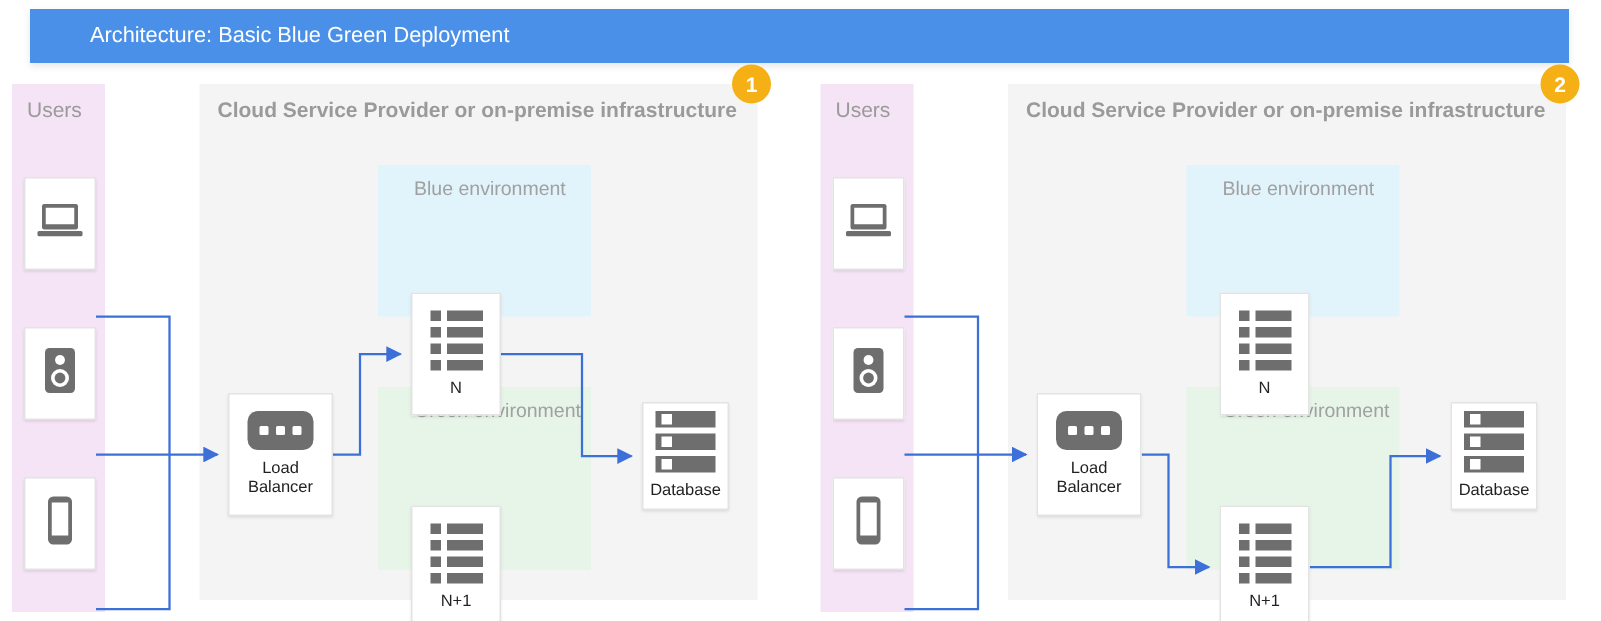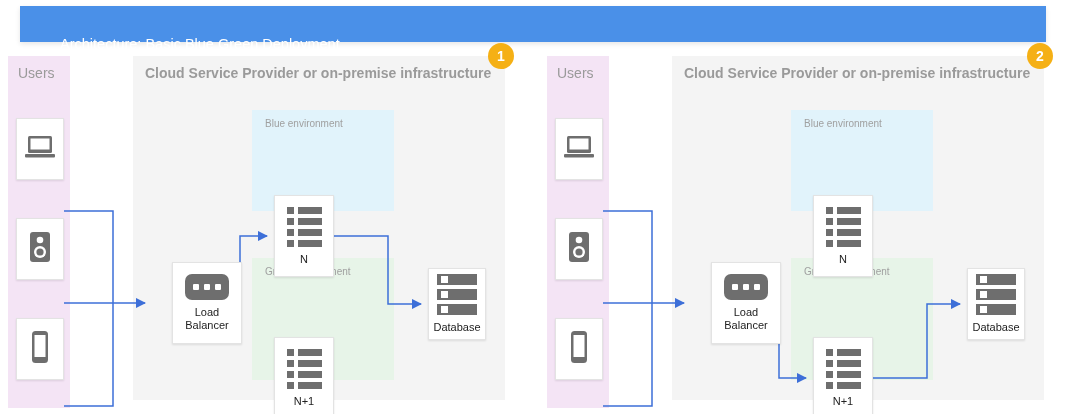--- a/index.html
+++ b/index.html
@@ -28,21 +28,20 @@
   }
   .title-bar .title-text {
     position: absolute;
     left: 40px;
     top: 0;
     height: 36px;
     line-height: 36px;
     color: #ffffff;
     font-size: 14.5px;
     white-space: nowrap;
-    margin-top: 20px;
   }
 
   
   .panel {
     position: absolute;
     top: 56px;
     height: 352px;
   }
   .panel-1 { left: 0px;   width: 528px; }
   .panel-2 { left: 539px; width: 528px; }
@@ -99,22 +98,22 @@
     width: 142px; height: 101px;
     background: #e1f3fb;
   }
   .env-green {
     left: 252px; top: 202px;
     width: 142px; height: 122px;
     background: #e7f4e8;
   }
   .env-label {
     position: absolute;
-    left: 13px; top: 8px;
-    font-size: 10px;
+    left: 24px; top: 8px;
+    font-size: 13px;
     color: #a0a0a0;
     white-space: nowrap;
   }
 
   
   .node {
     position: absolute;
     background: #ffffff;
     border: 1px solid #e3e3e3;
     box-shadow: 0 1px 2px rgba(0,0,0,0.10);
@@ -138,21 +137,21 @@
   .dev-1 { top: 62px; }
   .dev-2 { top: 162px; }
   .dev-3 { top: 262px; }
 
   
   .icon-gray { fill: #6e6e6e; }
 
   
   .node-lb {
     left: 152px; top: 206px;
-    width: 70px; height: 82px; margin-left: 20px;
+    width: 70px; height: 82px;
   }
   .lb-icon {
     width: 44px; height: 26px;
     border-radius: 7px;
     background: #6e6e6e;
     display: flex;
     align-items: center;
     justify-content: center;
     gap: 5px;
   }

